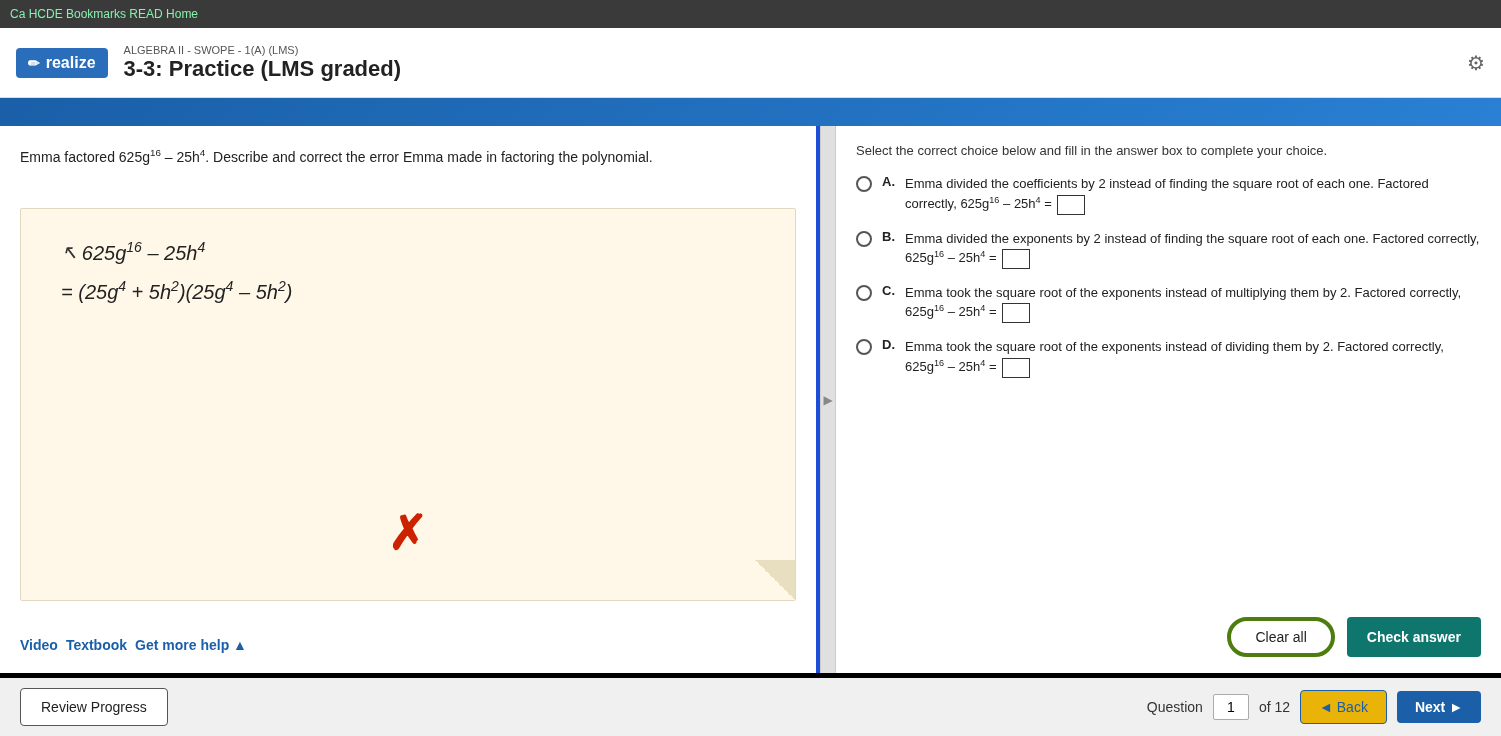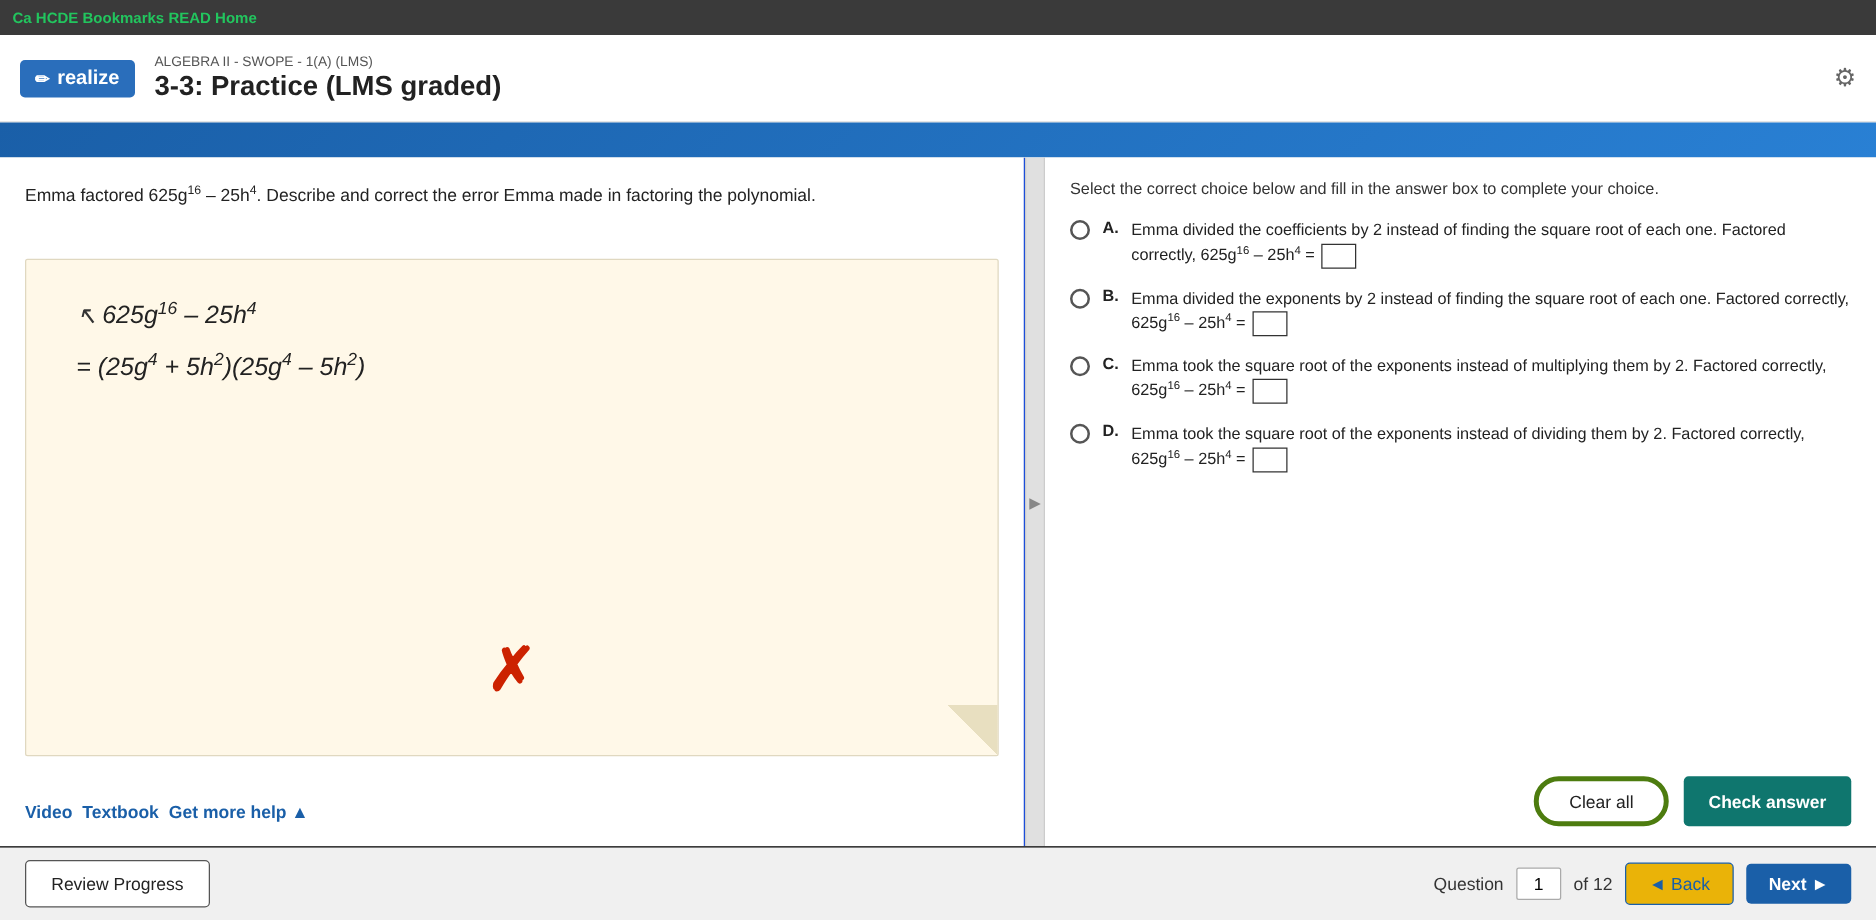--- a/index.html
+++ b/index.html
@@ -15,23 +15,22 @@
     
     .browser-bar {
       background: #3a3a3a;
       height: 28px;
       display: flex;
       align-items: center;
       padding: 0 10px;
       gap: 10px;
     }
     .browser-bar-text {
-      color: #22c55e;
+      color: #86efac;
       font-size: 12px;
-      font-weight: bold;
     }
 
     
     .app-container {
       background: #f0f0f0;
       margin: 0;
       height: 708px;
       display: flex;
       flex-direction: column;
     }
@@ -92,21 +91,21 @@
       display: flex;
       flex: 1;
       background: #f5f5f5;
       overflow: hidden;
     }
 
     
     .left-panel {
       width: 820px;
       background: white;
-      border-right: 1px solid #1d4ed8;
+      border-right: 4px solid #1d4ed8;
       display: flex;
       flex-direction: column;
       padding: 20px;
     }
 
     .question-prompt {
       font-size: 14px;
       color: #222;
       margin-bottom: 16px;
       line-height: 1.5;
@@ -277,21 +276,21 @@
       border-right: 1px solid #ccc;
     }
     .panel-divider-icon {
       font-size: 12px;
       color: #888;
     }
 
     
     .footer {
       background: #f0f0f0;
-      border-top: 1px solid #000000;
+      border-top: 5px solid #000000;
       padding: 10px 20px;
       display: flex;
       align-items: center;
       justify-content: space-between;
       min-height: 58px;
     }
 
     .review-progress-btn {
       border: 1px solid #555;
       background: white;

